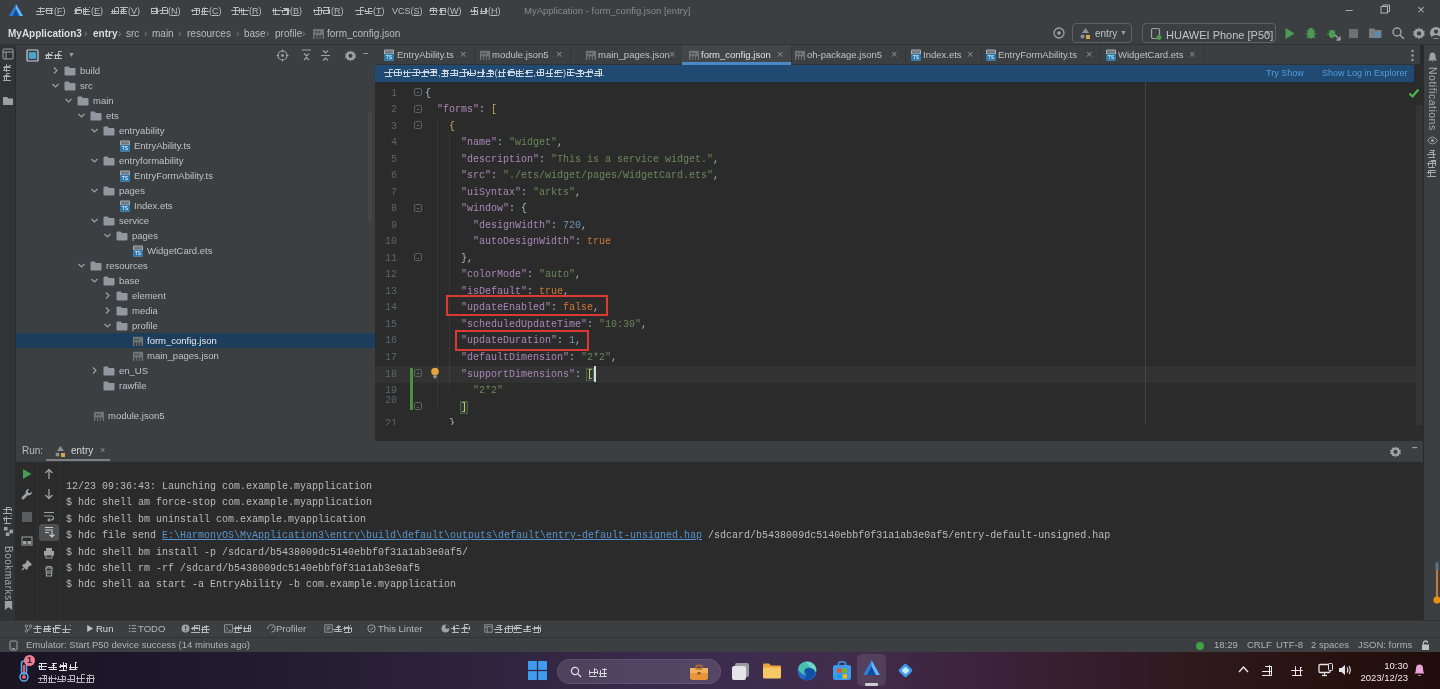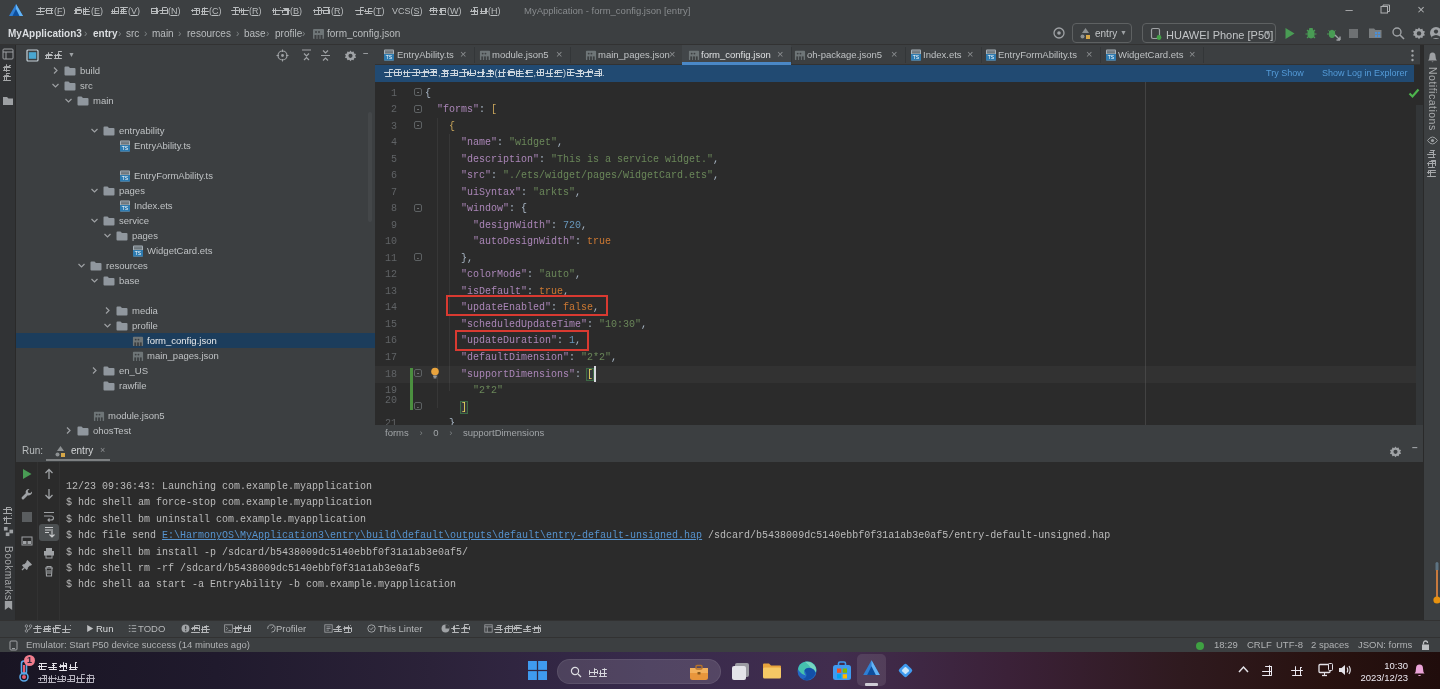--- a/index.html
+++ b/index.html
@@ -230,39 +230,57 @@
       </div>
       <div class="trow" style="top:29px">
         <svg class="chev" style="left:48px;top:3px" width="9" height="9" viewBox="0 0 9 9">
           <path d="M1.5 3 L4.5 6 L7.5 3" fill="none" stroke="#9da0a3" stroke-width="1.2"></path>
         </svg>
         <svg class="ficon" style="left:61px;top:1.5px" width="12" height="12" viewBox="0 0 12 12">
           <path d="M0.5 2.5 Q0.5 1.5 1.5 1.5 H4.5 L6 3 H10.5 Q11.5 3 11.5 4 V9.5 Q11.5 10.5 10.5 10.5 H1.5 Q0.5 10.5 0.5 9.5 Z" fill="#90979e"></path>
         </svg>
         <span class="tlabel" style="left:77px">main</span>
       </div>
+      <div class="trow" style="top:44px">
+        <svg class="chev" style="left:61px;top:3px" width="9" height="9" viewBox="0 0 9 9">
+          <path d="M1.5 3 L4.5 6 L7.5 3" fill="none" stroke="#9da0a3" stroke-width="1.2"></path>
+        </svg>
+        <svg class="ficon" style="left:74px;top:1.5px" width="12" height="12" viewBox="0 0 12 12">
+          <path d="M0.5 2.5 Q0.5 1.5 1.5 1.5 H4.5 L6 3 H10.5 Q11.5 3 11.5 4 V9.5 Q11.5 10.5 10.5 10.5 H1.5 Q0.5 10.5 0.5 9.5 Z" fill="#90979e"></path>
+        </svg>
+        <span class="tlabel" style="left:90px">ets</span>
+      </div>
       <div class="trow" style="top:59px">
         <svg class="chev" style="left:74px;top:3px" width="9" height="9" viewBox="0 0 9 9">
           <path d="M1.5 3 L4.5 6 L7.5 3" fill="none" stroke="#9da0a3" stroke-width="1.2"></path>
         </svg>
         <svg class="ficon" style="left:87px;top:1.5px" width="12" height="12" viewBox="0 0 12 12">
           <path d="M0.5 2.5 Q0.5 1.5 1.5 1.5 H4.5 L6 3 H10.5 Q11.5 3 11.5 4 V9.5 Q11.5 10.5 10.5 10.5 H1.5 Q0.5 10.5 0.5 9.5 Z" fill="#90979e"></path>
         </svg>
         <span class="tlabel" style="left:103px">entryability</span>
       </div>
       <div class="trow" style="top:74px">
         <svg class="ficon" style="left:103px;top:1.5px" width="12" height="12" viewBox="0 0 12 12">
           <rect x="1" y="0.5" width="10" height="11" rx="1" fill="#a7b1b8"></rect>
           <rect x="1" y="5" width="10" height="6.5" fill="#2e7bb0"></rect>
           <rect x="2" y="1.5" width="8" height="1.2" fill="#60696e"></rect>
           <rect x="2" y="3.2" width="8" height="1.2" fill="#60696e"></rect>
           <text x="6" y="10" font-size="5" fill="#fff" text-anchor="middle" font-family="Liberation Sans">TS</text>
         </svg>
         <span class="tlabel" style="left:118px">EntryAbility.ts</span>
       </div>
+      <div class="trow" style="top:89px">
+        <svg class="chev" style="left:74px;top:3px" width="9" height="9" viewBox="0 0 9 9">
+          <path d="M1.5 3 L4.5 6 L7.5 3" fill="none" stroke="#9da0a3" stroke-width="1.2"></path>
+        </svg>
+        <svg class="ficon" style="left:87px;top:1.5px" width="12" height="12" viewBox="0 0 12 12">
+          <path d="M0.5 2.5 Q0.5 1.5 1.5 1.5 H4.5 L6 3 H10.5 Q11.5 3 11.5 4 V9.5 Q11.5 10.5 10.5 10.5 H1.5 Q0.5 10.5 0.5 9.5 Z" fill="#90979e"></path>
+        </svg>
+        <span class="tlabel" style="left:103px">entryformability</span>
+      </div>
       <div class="trow" style="top:104px">
         <svg class="ficon" style="left:103px;top:1.5px" width="12" height="12" viewBox="0 0 12 12">
           <rect x="1" y="0.5" width="10" height="11" rx="1" fill="#a7b1b8"></rect>
           <rect x="1" y="5" width="10" height="6.5" fill="#2e7bb0"></rect>
           <rect x="2" y="1.5" width="8" height="1.2" fill="#60696e"></rect>
           <rect x="2" y="3.2" width="8" height="1.2" fill="#60696e"></rect>
           <text x="6" y="10" font-size="5" fill="#fff" text-anchor="middle" font-family="Liberation Sans">TS</text>
         </svg>
         <span class="tlabel" style="left:118px">EntryFormAbility.ts</span>
       </div>
@@ -323,20 +341,29 @@
         <span class="tlabel" style="left:90px">resources</span>
       </div>
       <div class="trow" style="top:209px">
         <svg class="chev" style="left:74px;top:3px" width="9" height="9" viewBox="0 0 9 9">
           <path d="M1.5 3 L4.5 6 L7.5 3" fill="none" stroke="#9da0a3" stroke-width="1.2"></path>
         </svg>
         <svg class="ficon" style="left:87px;top:1.5px" width="12" height="12" viewBox="0 0 12 12">
           <path d="M0.5 2.5 Q0.5 1.5 1.5 1.5 H4.5 L6 3 H10.5 Q11.5 3 11.5 4 V9.5 Q11.5 10.5 10.5 10.5 H1.5 Q0.5 10.5 0.5 9.5 Z" fill="#90979e"></path>
         </svg>
         <span class="tlabel" style="left:103px">base</span>
+      </div>
+      <div class="trow" style="top:224px">
+        <svg class="chev" style="left:87px;top:3px" width="9" height="9" viewBox="0 0 9 9">
+          <path d="M3 1.5 L6 4.5 L3 7.5" fill="none" stroke="#9da0a3" stroke-width="1.2"></path>
+        </svg>
+        <svg class="ficon" style="left:100px;top:1.5px" width="12" height="12" viewBox="0 0 12 12">
+          <path d="M0.5 2.5 Q0.5 1.5 1.5 1.5 H4.5 L6 3 H10.5 Q11.5 3 11.5 4 V9.5 Q11.5 10.5 10.5 10.5 H1.5 Q0.5 10.5 0.5 9.5 Z" fill="#90979e"></path>
+        </svg>
+        <span class="tlabel" style="left:116px">element</span>
       </div>
       <div class="trow" style="top:239px">
         <svg class="chev" style="left:87px;top:3px" width="9" height="9" viewBox="0 0 9 9">
           <path d="M3 1.5 L6 4.5 L3 7.5" fill="none" stroke="#9da0a3" stroke-width="1.2"></path>
         </svg>
         <svg class="ficon" style="left:100px;top:1.5px" width="12" height="12" viewBox="0 0 12 12">
           <path d="M0.5 2.5 Q0.5 1.5 1.5 1.5 H4.5 L6 3 H10.5 Q11.5 3 11.5 4 V9.5 Q11.5 10.5 10.5 10.5 H1.5 Q0.5 10.5 0.5 9.5 Z" fill="#90979e"></path>
         </svg>
         <span class="tlabel" style="left:116px">media</span>
       </div>
@@ -389,29 +416,20 @@
       <div class="trow" style="top:344px">
         <svg class="ficon" style="left:77px;top:1.5px" width="12" height="12" viewBox="0 0 13 13">
           <rect x="1" y="2" width="11" height="10" rx="1" fill="#6e7577"></rect>
           <rect x="2.5" y="8" width="2" height="4" fill="#3c3f41"></rect>
           <rect x="5.5" y="8" width="2" height="4" fill="#3c3f41"></rect>
           <rect x="8.5" y="8" width="2" height="4" fill="#3c3f41"></rect>
           <circle cx="4" cy="5" r="1" fill="#3c3f41"></circle>
           <circle cx="7" cy="5" r="1" fill="#3c3f41"></circle>
         </svg>
         <span class="tlabel" style="left:92px">module.json5</span>
-      </div>
-      <div class="trow" style="top:359px">
-        <svg class="chev" style="left:48px;top:3px" width="9" height="9" viewBox="0 0 9 9">
-          <path d="M3 1.5 L6 4.5 L3 7.5" fill="none" stroke="#9da0a3" stroke-width="1.2"></path>
-        </svg>
-        <svg class="ficon" style="left:61px;top:1.5px" width="12" height="12" viewBox="0 0 12 12">
-          <path d="M0.5 2.5 Q0.5 1.5 1.5 1.5 H4.5 L6 3 H10.5 Q11.5 3 11.5 4 V9.5 Q11.5 10.5 10.5 10.5 H1.5 Q0.5 10.5 0.5 9.5 Z" fill="#90979e"></path>
-        </svg>
-        <span class="tlabel" style="left:77px">ohosTest</span>
       </div>
       <div class="abs" style="left:352px;top:48px;width:4px;height:110px;background:#4b4e50;border-radius:2px;opacity:.55"></div>
     </div>
 <div class="abs" id="tabbar">
       <svg class="abs" style="left:8px;top:4px" width="12" height="12" viewBox="0 0 12 12">
         <rect x="1" y="0.5" width="10" height="11" rx="1" fill="#a7b1b8"></rect>
         <rect x="1" y="5" width="10" height="6.5" fill="#2e7bb0"></rect>
         <rect x="2" y="1.5" width="8" height="1.2" fill="#60696e"></rect>
         <rect x="2" y="3.2" width="8" height="1.2" fill="#60696e"></rect>
         <text x="6" y="10" font-size="5" fill="#fff" text-anchor="middle" font-family="Liberation Sans">TS</text>
@@ -567,27 +585,20 @@
         <rect x="3.6" y="10.2" width="2.8" height="1.2" fill="#9fa2a5"></rect>
       </svg>
       <div class="abs" style="left:219px;top:283.51px;width:1.6px;height:16px;background:#d8dade"></div>
       <div class="abs" style="left:71px;top:213px;width:162px;height:21px;border:2px solid #d93a31"></div>
       <div class="abs" style="left:80px;top:248px;width:134px;height:21px;border:2px solid #d93a31"></div>
       <svg class="abs" style="left:1033px;top:6px" width="12" height="11" viewBox="0 0 12 11">
         <path d="M1.5 5.5 L4.5 8.5 L10.5 1.5" fill="none" stroke="#4db54d" stroke-width="2.2"></path>
       </svg>
       <div class="abs" style="left:1041px;top:23px;width:7px;height:320px;background:#333638"></div>
     </div>
-<div class="abs" id="ebread">
-<span style="margin-left:10px">forms</span>
-<span style="margin-left:8px;color:#7f8486">›</span>
-<span style="margin-left:8px">0</span>
-<span style="margin-left:8px;color:#7f8486">›</span>
-<span style="margin-left:8px">supportDimensions</span>
-</div>
 <div class="abs" id="runhdr">
 <span class="abs" style="left:6px;top:4px">Run:</span>
 <svg class="abs" style="left:38px;top:4px" width="13" height="13" viewBox="0 0 13 13">
         <path d="M6.5 1 L10 6 L3 6 Z" fill="#8d9193"></path>
         <circle cx="3.5" cy="9.5" r="2" fill="#8d9193"></circle>
         <rect x="7" y="8" width="4" height="4" fill="#d6a748"></rect>
       </svg>
 <span class="abs" style="left:55px;top:4px;color:#d3d5d7">entry</span>
 <span class="abs" style="left:84px;top:4px;color:#8c8f92;font-size:9px">×</span>
 <div class="abs" style="left:30px;top:18px;width:64px;height:2px;background:#7d8082"></div>

